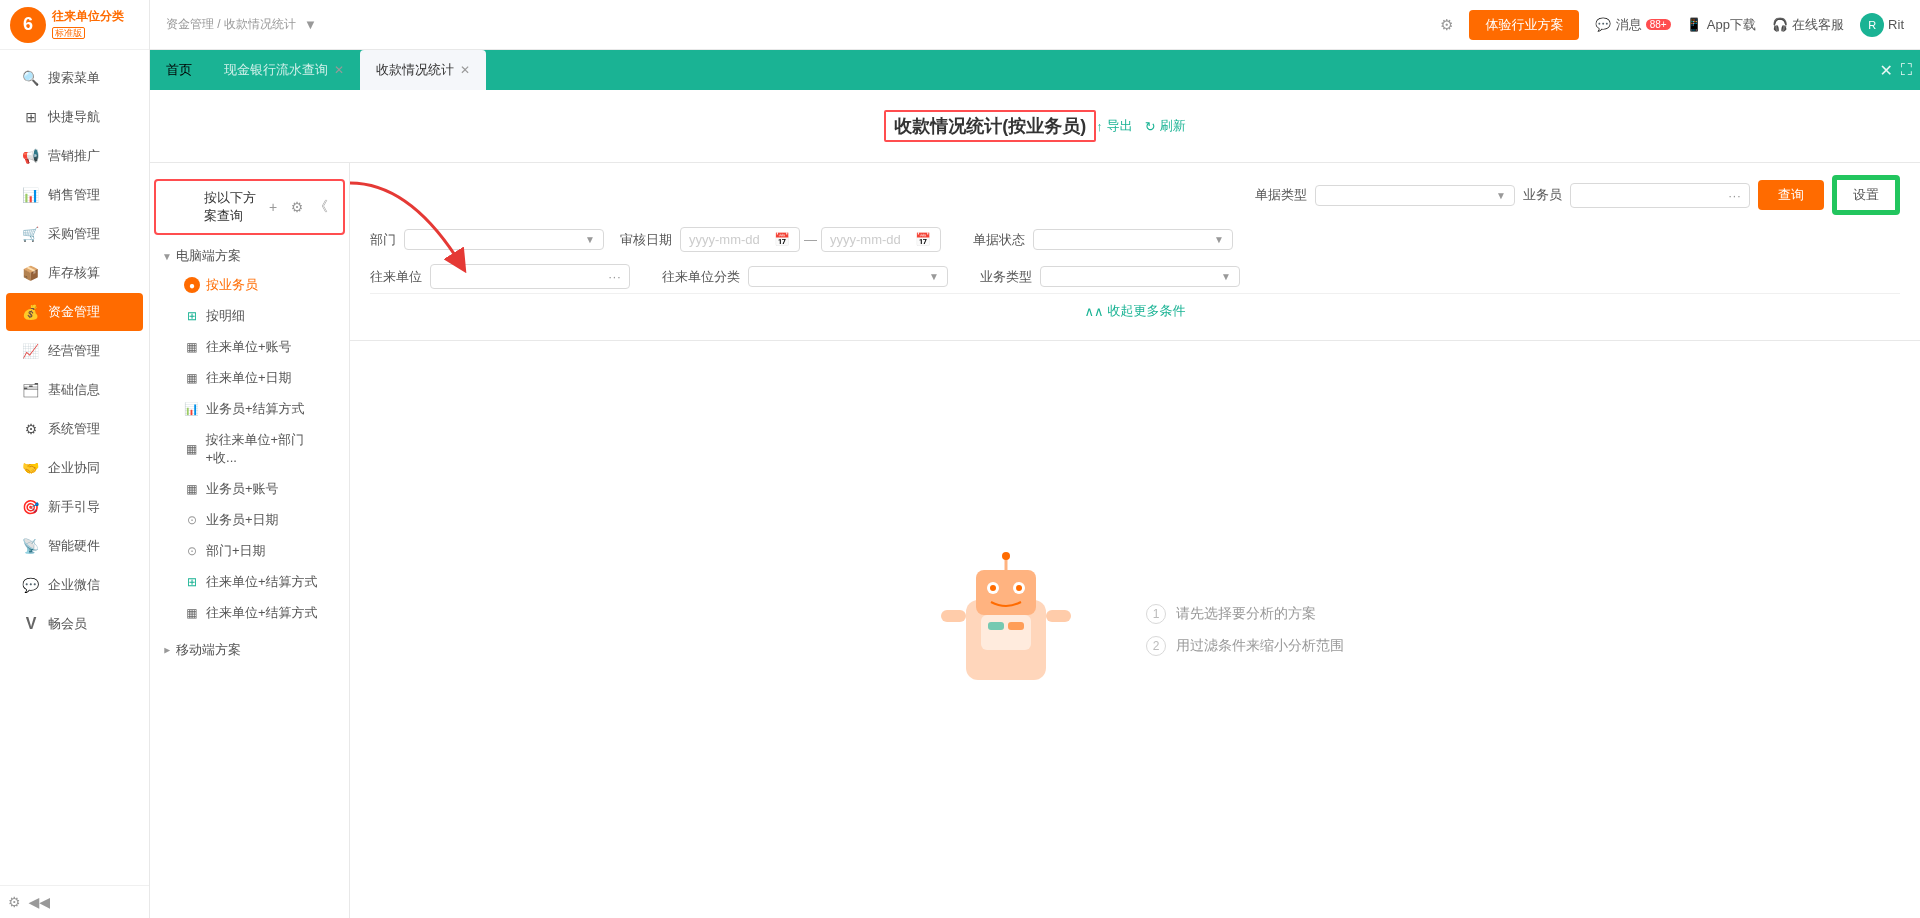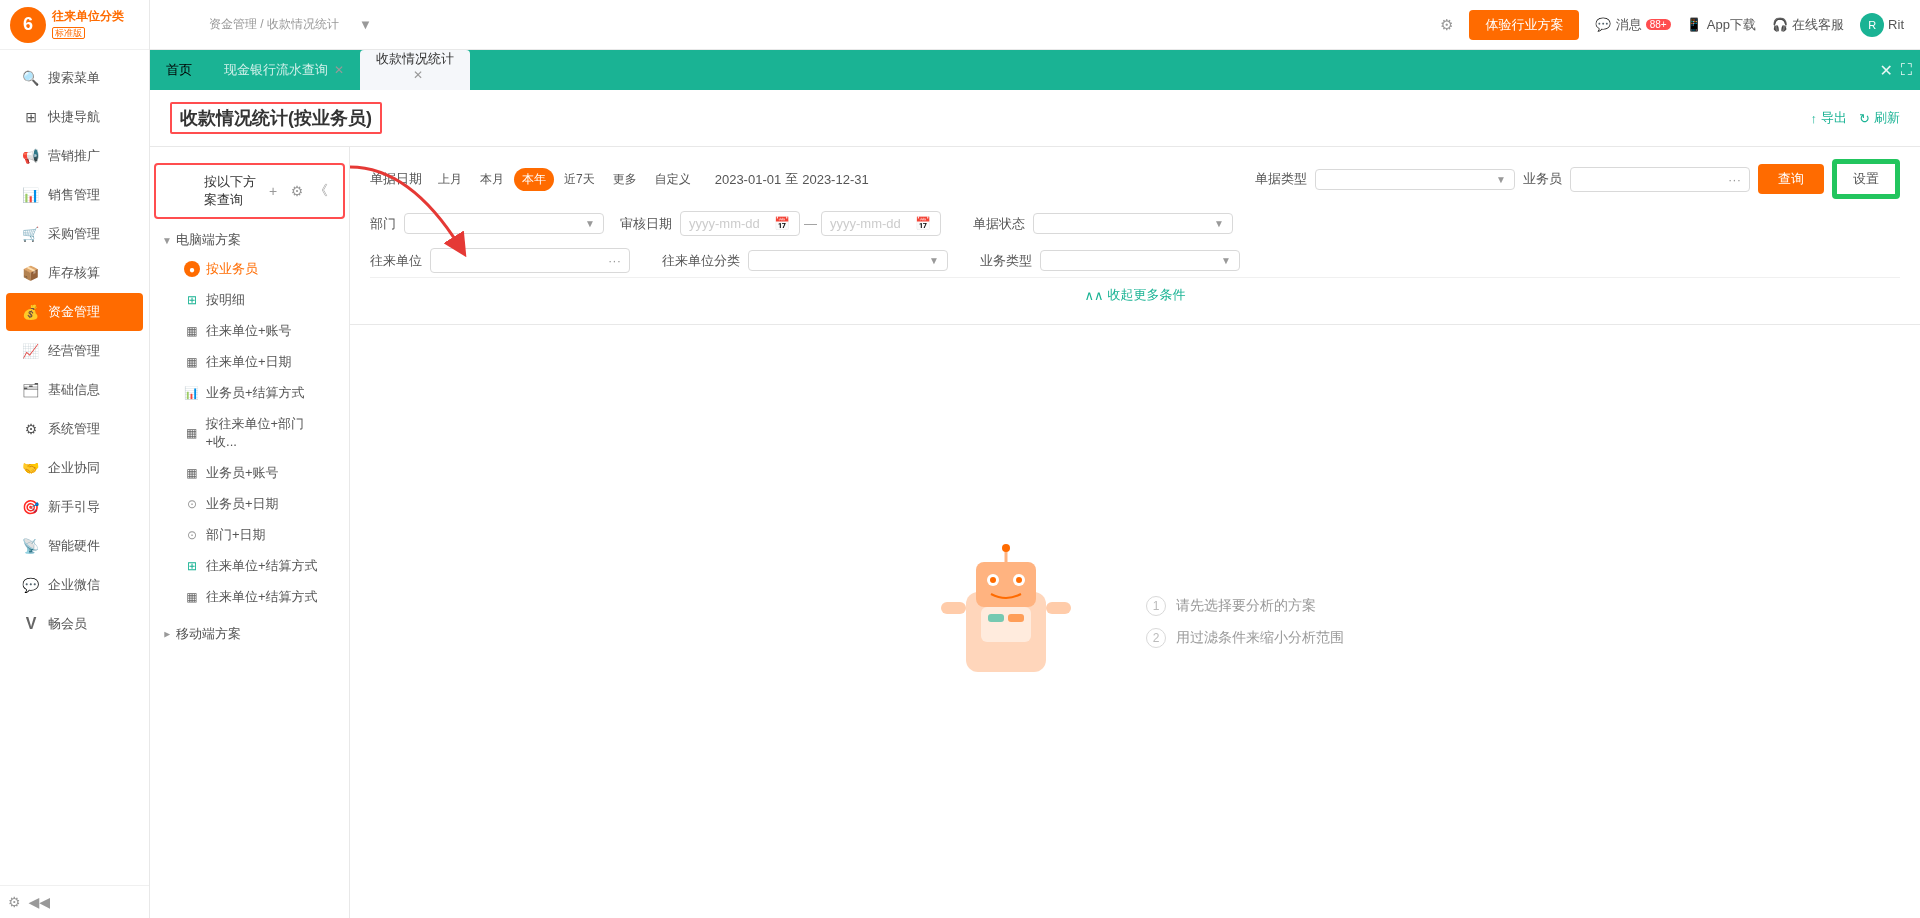--- a/index.html
+++ b/index.html
@@ -19,40 +19,40 @@
     .nav-item.active { background: #ff6b00; color: white; }
     .nav-item .nav-icon { width: 18px; height: 18px; margin-right: 8px; display: flex; align-items: center; justify-content: center; font-size: 14px; }
     .sidebar-footer { padding: 8px; border-top: 1px solid #f0f0f0; display: flex; gap: 8px; align-items: center; }
     .sidebar-footer-btn { color: #999; cursor: pointer; font-size: 14px; }
 
     
     .main { flex: 1; display: flex; flex-direction: column; overflow: hidden; }
 
     
     .topbar { height: 50px; background: #fff; display: flex; align-items: center; padding: 0 16px; border-bottom: 1px solid #e8e8e8; justify-content: space-between; }
-    .topbar-left { display: flex; align-items: center; gap: 20px; margin-left: 43px; }
+    .topbar-left { display: flex; align-items: center; gap: 8px; }
     .topbar-breadcrumb { color: #999; font-size: 12px; }
     .trial-btn { background: #ff6b00; color: white; border: none; padding: 6px 16px; border-radius: 4px; cursor: pointer; font-size: 13px; }
     .topbar-action { display: flex; align-items: center; gap: 4px; color: #555; cursor: pointer; font-size: 13px; }
     .badge-red { background: #ff4d4f; color: white; border-radius: 10px; font-size: 10px; padding: 0 4px; }
 
     
     .tab-bar { height: 40px; background: #1ab394; display: flex; align-items: center; padding: 0 0; position: relative; }
     .tab-item { height: 40px; display: flex; align-items: center; padding: 0 16px; cursor: pointer; color: rgba(255,255,255,0.8); font-size: 13px; position: relative; }
     .tab-item.home { color: #000000; align-items: center; }
-    .tab-item.active { background: #f5f7fa; color: #333; border-radius: 4px 4px 0 0; flex-direction: column; }
+    .tab-item.active { background: #f5f7fa; color: #333; border-radius: 4px 4px 0 0; }
     .tab-item .tab-close { margin-left: 6px; font-size: 12px; color: #999; cursor: pointer; }
     .tab-bar-actions { margin-left: auto; display: flex; align-items: center; padding-right: 8px; gap: 8px; }
     .tab-bar-action-btn { color: rgba(255,255,255,0.9); cursor: pointer; font-size: 16px; }
 
     
     .page-content { flex: 1; overflow: auto; background: #f5f7fa; display: flex; flex-direction: column; }
 
     
-    .page-header { background: white; padding: 12px 20px; display: flex; align-items: center; justify-content: space-between; border-bottom: 1px solid #e8e8e8; }
+    .page-header { background: white; padding: 20px 20px; display: flex; align-items: center; justify-content: center; border-bottom: 1px solid #e8e8e8; }
     .page-title { font-size: 18px; font-weight: bold; color: #333; border: 2px solid #ff4d4f; padding: 2px 8px; border-radius: 2px; }
     .page-header-actions { display: flex; gap: 12px; }
     .header-action-btn { display: flex; align-items: center; gap: 4px; color: #1ab394; cursor: pointer; font-size: 13px; }
 
     
     .content-body { display: flex; flex: 1; }
 
     
     .left-panel { width: 200px; background: white; border-right: 1px solid #e8e8e8; padding: 12px 0; position: relative; }
     .panel-header { display: flex; align-items: center; padding: 8px 12px; font-size: 13px; color: #333; gap: 6px; }
@@ -331,36 +331,20 @@
               <span>移动端方案</span>
             </div>
           </div>
         </div>
 
         <div class="right-panel">
 
           <div class="filter-area">
 
             <div class="filter-row">
-              <div class="filter-item">
-                <span class="filter-label">单据日期</span>
-                <div class="filter-date-tabs">
-                  <span class="date-tab">上月</span>
-                  <span class="date-tab">本月</span>
-                  <span class="date-tab active">本年</span>
-                  <span class="date-tab">近7天</span>
-                  <span class="date-tab">更多</span>
-                  <span class="date-tab">自定义</span>
-                </div>
-                <div class="date-range">
-                  <span>2023-01-01</span>
-                  <span>至</span>
-                  <span>2023-12-31</span>
-                </div>
-              </div>
               <div style="margin-left:auto;display:flex;align-items:center;gap:8px;">
                 <span class="filter-label">单据类型</span>
                 <div class="filter-select filter-select-wide">
                   <span></span>
                   <span class="select-arrow">▼</span>
                 </div>
                 <span class="filter-label">业务员</span>
                 <div class="filter-select" style="min-width:180px;">
                   <span></span>
                   <span class="filter-dots">···</span>

